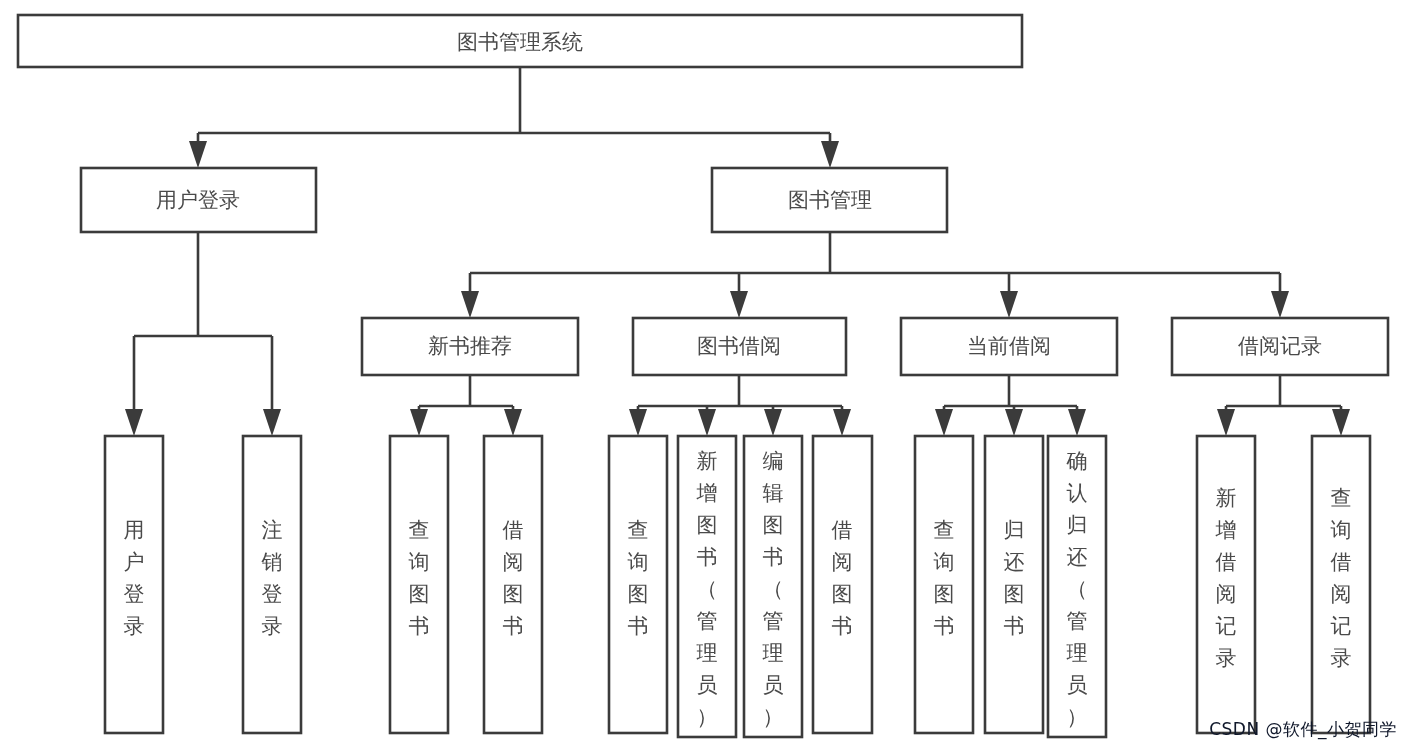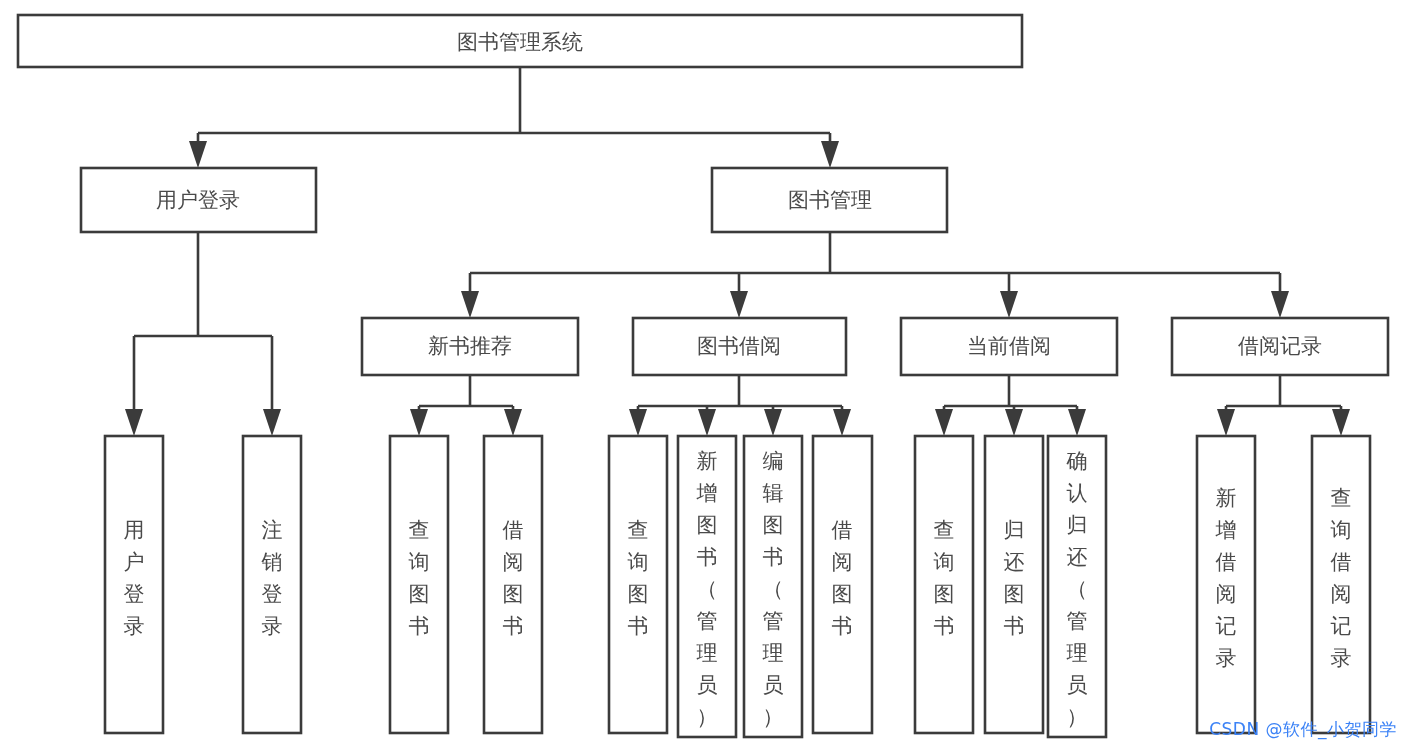--- a/index.html
+++ b/index.html
@@ -46,21 +46,21 @@
     font-size: 21px;
     fill: #4a4a4a;
     text-anchor: middle;
   }
   .watermark {
     position: absolute;
     right: 8px;
     bottom: 6px;
     font-family: "DejaVu Sans", "Liberation Sans", sans-serif;
     font-size: 17px;
-    color: #3b82f6;
+    color: #0f172a;
     letter-spacing: 0.5px;
     white-space: nowrap;
     pointer-events: none;
   }
 </style>
 </head>
 <body>
 
 <svg id="diagram" viewBox="0 0 1405 747" xmlns="http://www.w3.org/2000/svg">
 

